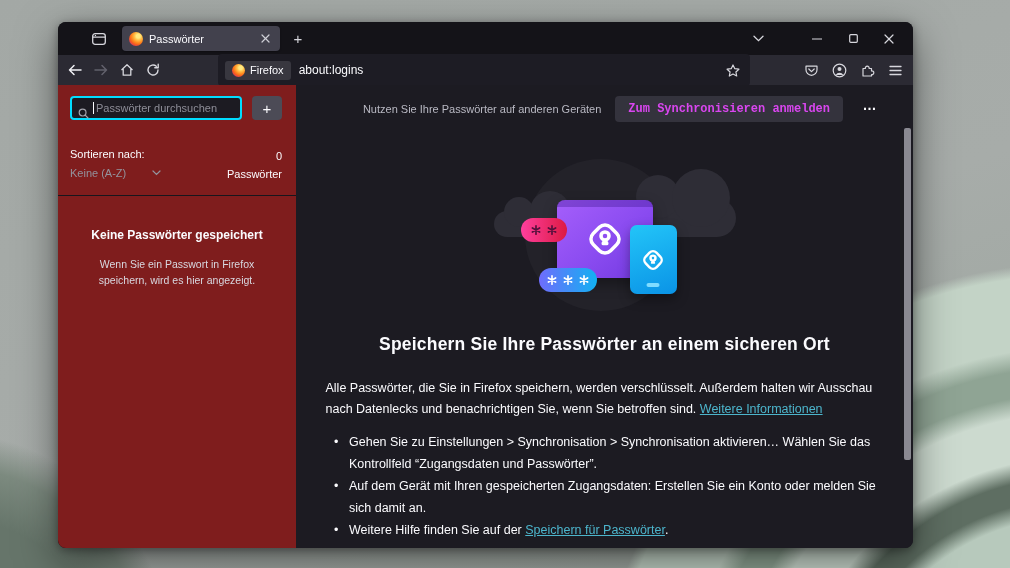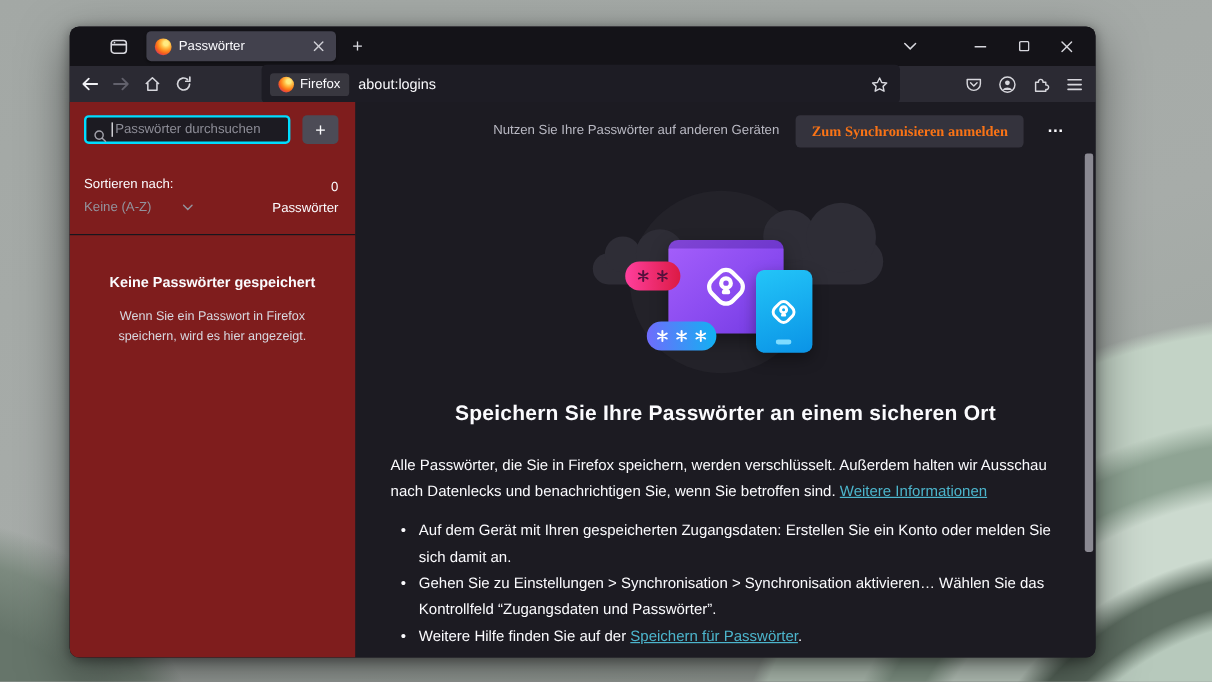--- a/index.html
+++ b/index.html
@@ -59,24 +59,24 @@
   .add-btn { width:30px; height:24px; background:#4c4b56; border-radius:4px; color:#fbfbfe; font-size:15px; line-height:1; }
   .sort-row { display:flex; justify-content:space-between; padding:5px 14px 12px 12px; border-bottom:1px solid #17161d;margin-top:16px; }
   .sort-label { font-size:11px; color:#fbfbfe; }
   .sort-select { margin-top:7px; display:flex; align-items:center; gap:26px; color:#93939d; font-size:11px; cursor:pointer; }
   .count-col { text-align:right; color:#fbfbfe; font-size:11px; line-height:1.6; }
   .empty-state { margin-top:32px; padding:0 14px; text-align:center; }
   .empty-title { font-size:12px; font-weight:700; color:#fbfbfe; }
   .empty-body { margin:14px auto 0; max-width:198px; font-size:10.5px; line-height:1.55; color:#d8d8e0; }
   
   .main { flex:1; position:relative; padding-top:10px; min-width:0; }
-  .header-row { display:flex; align-items:center; justify-content:flex-end; gap:14px; padding-right:20px; height:28px; }
+  .header-row { display:flex; align-items:center; justify-content:flex-end; gap:14px; padding-right:30px; height:28px; }
   .sync-hint { font-size:11px; color:#b9b9c3; }
-  .sync-btn { background:#34333d; border:none; border-radius:4px; color:#f97316; font-size:12px; font-weight:700;
-              padding:6px 13px; cursor:pointer; font-family:Liberation Serif, serif; }
+  .sync-btn { background:#34333d; border:none; border-radius:4px; color:#d946ef; font-size:12px; font-weight:700;
+              padding:6px 13px; cursor:pointer; font-family:Liberation Mono, monospace; }
   .more-btn { width:26px; height:24px; font-size:14px; font-weight:700; color:#fbfbfe; letter-spacing:1px; }
   .more-btn span { transform:translateY(-4px); display:block; }
   
   .illus { position:relative; width:270px; height:145px; margin:36px auto 0; }
   .big-circle { position:absolute; left:55px; top:0; width:152px; height:152px; border-radius:50%; background:#232229; }
   .cloud { position:absolute; background:#2e2d36; border-radius:20px; }
   .cloud::before, .cloud::after { content:""; position:absolute; background:#2e2d36; border-radius:50%; }
   .cloud-left { left:24px; top:52px; width:92px; height:26px; }
   .cloud-left::before { width:30px; height:30px; left:10px; top:-14px; }
   .cloud-left::after  { width:40px; height:40px; left:36px; top:-20px; }
@@ -343,21 +343,21 @@
               </svg>
             </span>
         </div>
       </div>
 
       <h1 class="h1">Speichern Sie Ihre Passwörter an einem sicheren Ort</h1>
 
       <p class="intro"><span>Alle Passwörter, die Sie in Firefox speichern, werden verschlüsselt. Außerdem halten wir Ausschau nach Datenlecks und benachrichtigen Sie, wenn Sie betroffen sind. </span><a class="link">Weitere Informationen</a></p>
 
       <ul class="tips">
+        <li><span>Gehen Sie zu Einstellungen &gt; Synchronisation &gt; Synchronisation aktivieren… Wählen Sie das Kontrollfeld “Zugangsdaten und Passwörter”.</span></li>
         <li><span>Auf dem Gerät mit Ihren gespeicherten Zugangsdaten: Erstellen Sie ein Konto oder melden Sie sich damit an.</span></li>
-        <li><span>Gehen Sie zu Einstellungen &gt; Synchronisation &gt; Synchronisation aktivieren… Wählen Sie das Kontrollfeld “Zugangsdaten und Passwörter”.</span></li>
         <li><span>Weitere Hilfe finden Sie auf der </span><a class="link">Speichern für Passwörter</a><span>.</span></li>
       </ul>
 
       <div class="scroll-thumb"></div>
     </div>
   </div>
 </div>
 
 </body></html>

